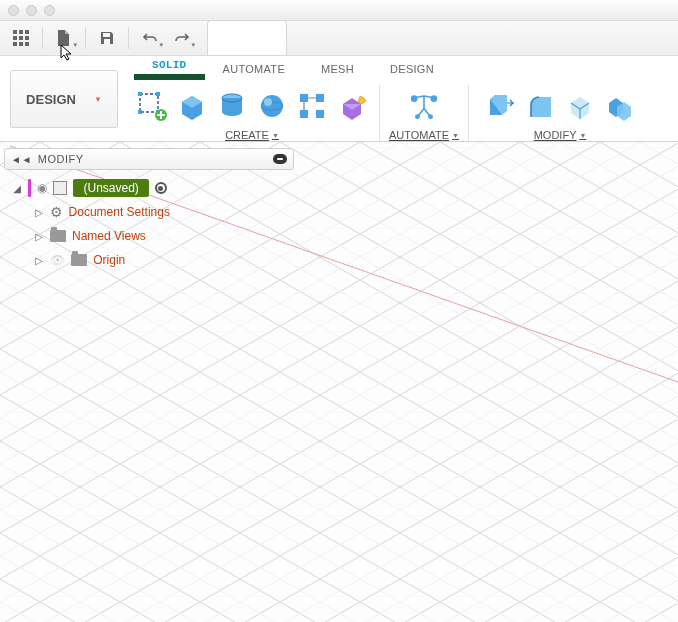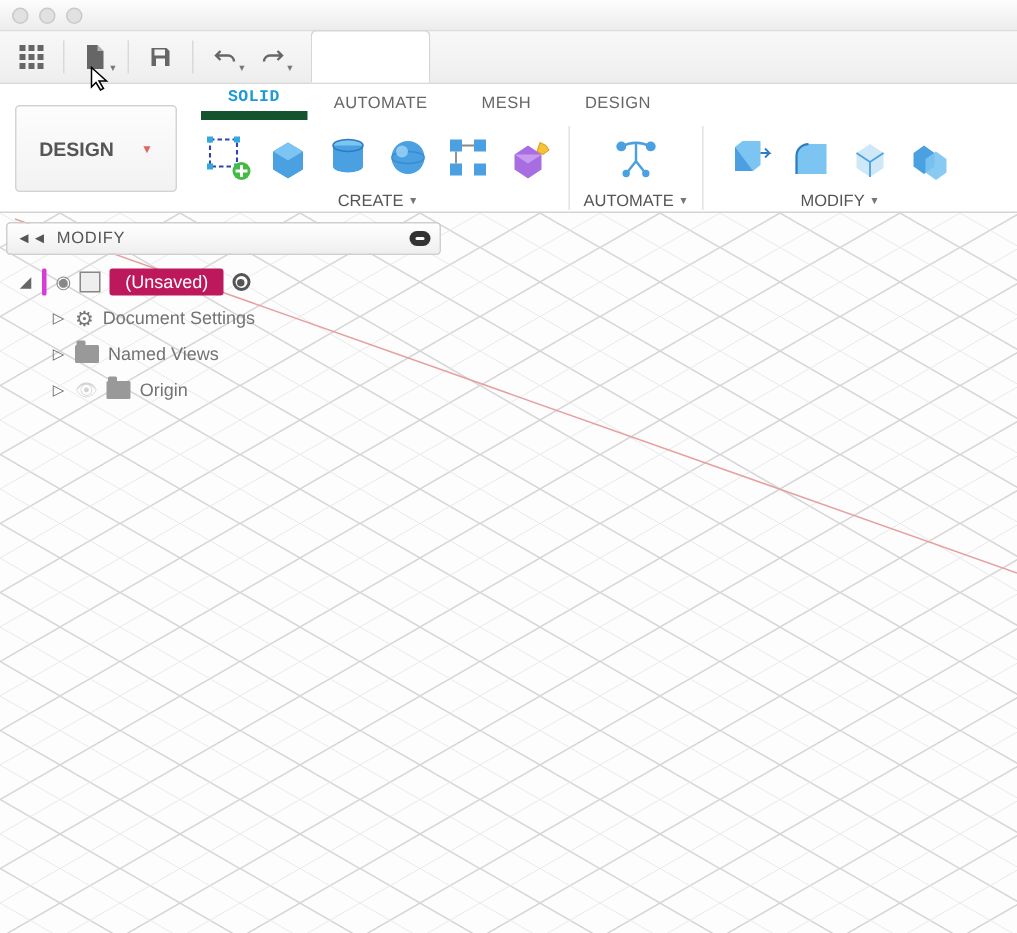--- a/index.html
+++ b/index.html
@@ -12,41 +12,41 @@
   .qb-tri{font-size:7px;color:#777;margin-left:2px;position:absolute;right:2px;bottom:3px;}
   .tabdoc { margin-left:8px; height:35px; background:#ffffff; border:1px solid #d6d6d6; border-bottom:none; border-radius:4px 4px 0 0; width:80px; align-self:flex-end;}
   .mainwrap{display:flex; height:86px; background:#ffffff; border-bottom:1px solid #d3d3d3;}
   .design-col{width:128px;border-right:none;display:flex;align-items:flex-start;justify-content:center;padding-top:14px;}
   .design-btn{width:108px;height:58px;border:1px solid #d3d3d3;border-radius:3px;background:linear-gradient(#fdfdfd,#f2f2f2);display:flex;align-items:center;justify-content:center;gap:18px;font-weight:600;font-size:13px;color:#555;}
   .design-btn .tri{color:#e06666;font-size:8px;}
   .tabs-area{flex:1;display:flex;flex-direction:column;}
   .tabs-row{height:24px;display:flex;align-items:flex-end;gap:0;padding-left:6px;}
   .wtab{padding:4px 18px 3px;font-size:11px;color:#666;border-bottom:2px solid transparent;letter-spacing:0.3px;}
   .wtab.active{color:#1b9ad6;border-bottom:6px solid #14532d;font-weight:600;font-family:Liberation Mono, monospace;}
-  .ribbon{flex:1;display:flex;align-items:flex-start;}
+  .ribbon{flex:1;display:flex;align-items:flex-end;text-decoration:underline;}
   .group{display:flex;flex-direction:column;align-items:center;padding:2px 6px 0;}
   .group .icons{display:flex;align-items:center;gap:4px;height:46px;}
   .group-label{font-size:11px;color:#555;display:flex;align-items:center;gap:3px;margin-top:0px;}
   .group-label .tri{font-size:7px;color:#777;}
   .gsep{width:1px;background:#e2e2e2;height:56px;margin:4px 3px 0;}
   .big-ico{width:36px;height:36px;display:flex;align-items:center;justify-content:center;}
   
   .canvas-area{position:absolute;left:0;top:142px;right:0;bottom:0;background:#fcfcfc;overflow:hidden;}
   .canvas-area svg.grid{position:absolute;inset:0;width:100%;height:100%;}
   .browser-panel{position:absolute;left:4px;top:148px;width:290px;}
   .browser-hdr{height:22px;background:linear-gradient(#ffffff,#efefef);border:1px solid #cfcfcf;border-radius:3px;display:flex;align-items:center;padding:0 6px;gap:6px;font-size:11px;color:#555;letter-spacing:0.5px;}
   .browser-hdr .spring{flex:1;}
   .pill{width:14px;height:10px;border-radius:5px;background:#333;display:flex;align-items:center;justify-content:center;}
   .pill::after{content:"";width:6px;height:2px;background:#fff;border-radius:1px;}
   .tree{margin-top:6px;font-size:12px;color:#333;}
   .trow{display:flex;align-items:center;height:24px;gap:6px;padding-left:8px;}
   .trow .caret{width:10px;text-align:center;color:#666;font-size:10px;}
   .trow .eye{color:#888;}
-  .trow.sel .labelchip{background:#be185d;color:#fff;padding:2px 10px;border-radius:2px;}
-  .trow .labeltext{color:#737373;}
+  .trow.sel .labelchip{background:#4d7c0f;color:#fff;padding:2px 10px;border-radius:2px;}
+  .trow .labeltext{color:#c2410c;}
   .cube{width:14px;height:14px;border:1px solid #888;background:#eee;display:inline-block;}
   .folder{width:16px;height:12px;background:#999;border-radius:1px;position:relative;display:inline-block;}
   .folder::before{content:"";position:absolute;top:-3px;left:1px;width:6px;height:3px;background:#999;border-radius:1px 1px 0 0;}
   .gear{font-size:14px;color:#777;}
   .radio{width:12px;height:12px;border:2px solid #555;border-radius:50%;display:inline-flex;align-items:center;justify-content:center;}
   .radio::after{content:"";width:5px;height:5px;background:#555;border-radius:50%;}
   .magenta-bar{width:3px;height:18px;background:#d83bd8;border-radius:1px;}
   .cursor{position:absolute;left:60px;top:44px;pointer-events:none;z-index:50;}
 </style>
 </head>

